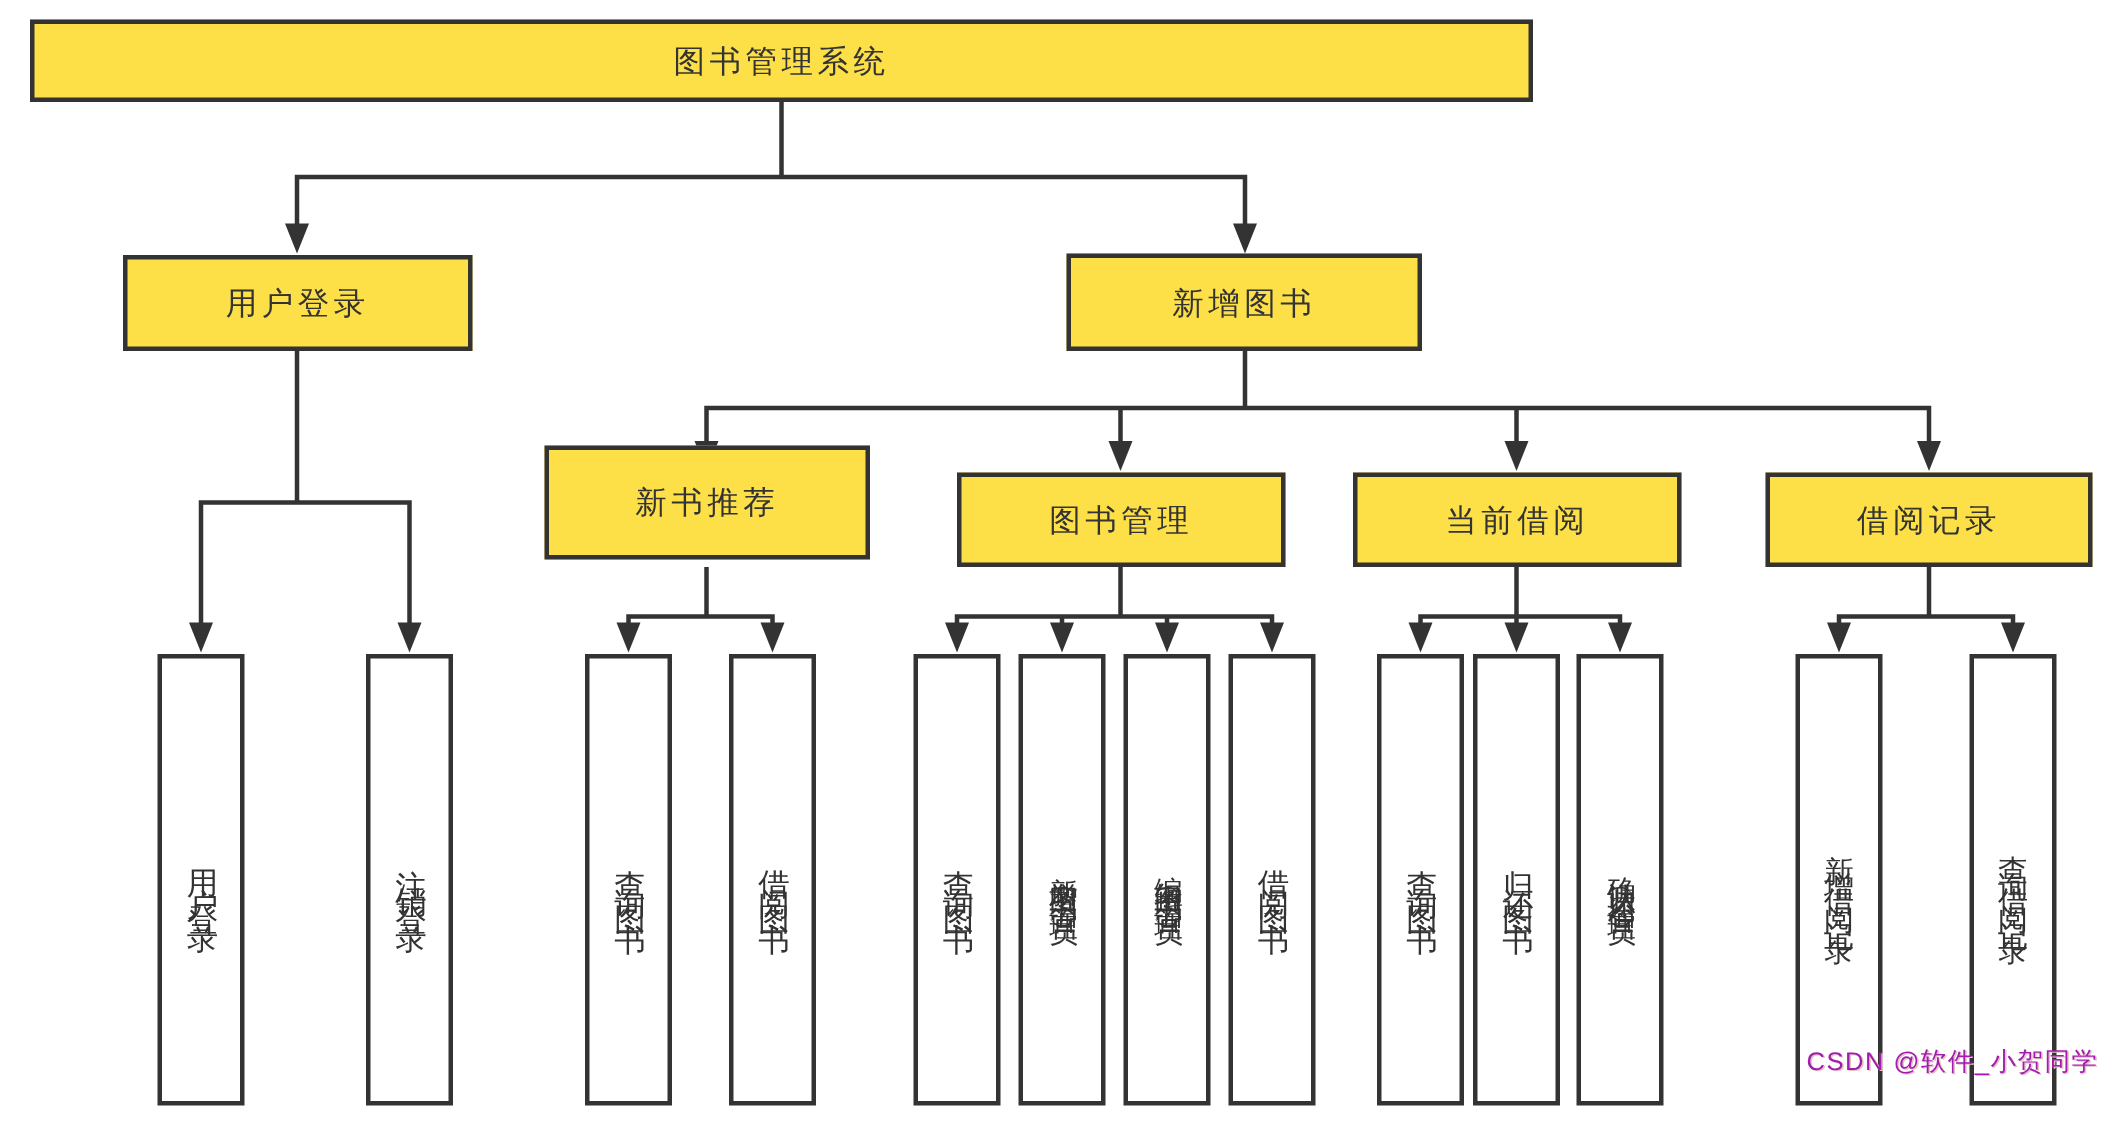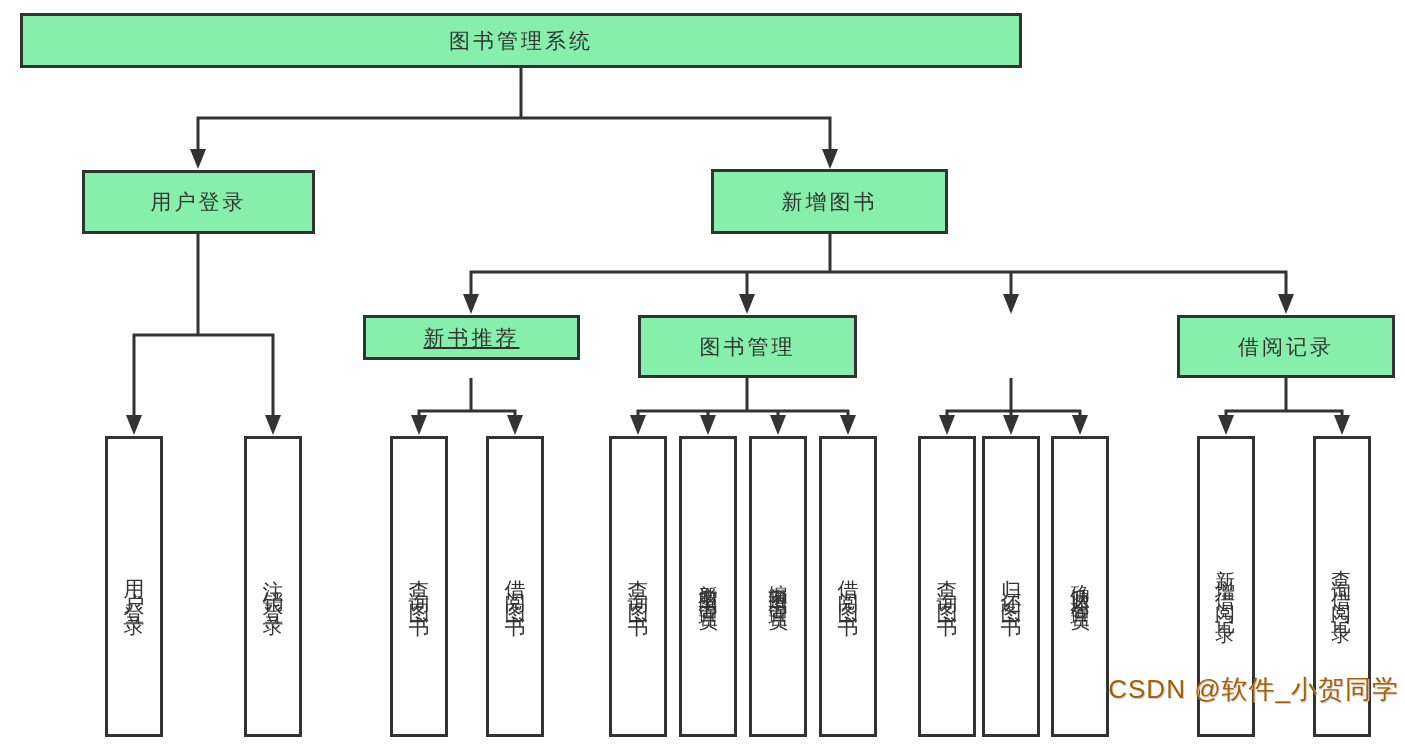--- a/index.html
+++ b/index.html
@@ -19,33 +19,33 @@
     position: absolute;
     left: 0; top: 0;
     width: 1405px;
     height: 747px;
   }
   
   .hnode {
     position: absolute;
     box-sizing: border-box;
     border: 3px solid #333333;
-    background: #86efac;
+    background: #fde047;
     display: flex;
     align-items: center;
     justify-content: center;
     color: #333333;
     font-size: 21px;
     letter-spacing: 3px;
     white-space: nowrap;
   }
   #n-root          { left: 20px;   top: 13px;  width: 1002px; height: 55px; }
   #n-user-login    { left: 82px;   top: 170px; width: 233px;  height: 64px; }
   #n-book-mgmt     { left: 711px;  top: 169px; width: 237px;  height: 65px; }
-  #n-new-book-rec  { left: 363px;  top: 315px; width: 217px;  height: 45px; text-decoration: underline; }
+  #n-new-book-rec  { left: 363px;  top: 297px; width: 217px;  height: 76px; }
   #n-book-borrow   { left: 638px;  top: 315px; width: 219px;  height: 63px; }
   #n-current-borrow{ left: 902px;  top: 315px; width: 219px;  height: 63px; }
   #n-borrow-records{ left: 1177px; top: 315px; width: 218px;  height: 63px; }
 
   
   .leaf {
     position: absolute;
     top: 436px;
     width: 58px;
     height: 301px;
@@ -72,24 +72,24 @@
   #l-bb-edit    { left: 749px;  }
   #l-bb-borrow  { left: 819px;  }
   #l-cb-query   { left: 918px;  }
   #l-cb-return  { left: 982px;  }
   #l-cb-confirm { left: 1051px; }
   #l-br-add     { left: 1197px; }
   #l-br-query   { left: 1313px; }
 
   .watermark {
     position: absolute;
-    top: 672px;
+    top: 696px;
     right: 6px;
-    font-size: 26px;
-    color: #a16207;
+    font-size: 17px;
+    color: #a21caf;
     text-shadow: 1px 1px 0 #e3c2c2;
     letter-spacing: 1px;
     z-index: 5;
     white-space: nowrap;
   }
 </style>
 </head>
 <body>
 
 <div class="canvas">
@@ -125,20 +125,21 @@
     </g>
   </svg>
 
   <div class="hnode" id="n-root">图书管理系统</div>
 
   <div class="hnode" id="n-user-login">用户登录</div>
   <div class="hnode" id="n-book-mgmt">新增图书</div>
 
   <div class="hnode" id="n-new-book-rec">新书推荐</div>
   <div class="hnode" id="n-book-borrow">图书管理</div>
+  <div class="hnode" id="n-current-borrow">当前借阅</div>
   <div class="hnode" id="n-borrow-records">借阅记录</div>
 
   <div class="leaf v4" id="l-ul-login">用户登录</div>
   <div class="leaf v4" id="l-ul-logout">注销登录</div>
 
   <div class="leaf v4" id="l-nr-query">查询图书</div>
   <div class="leaf v4" id="l-nr-borrow">借阅图书</div>
 
   <div class="leaf v4" id="l-bb-query">查询图书</div>
   <div class="leaf v9" id="l-bb-add">新增图书（管理员）</div>

